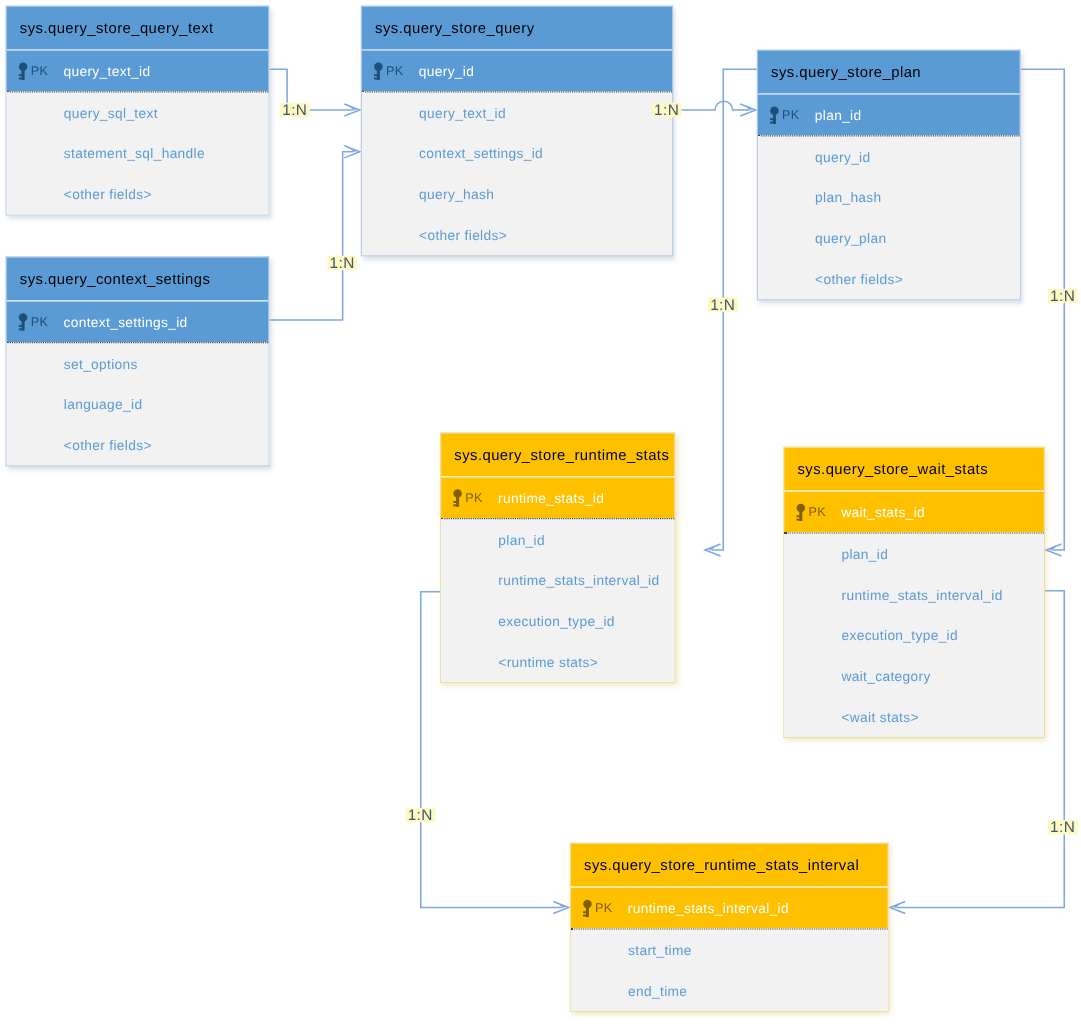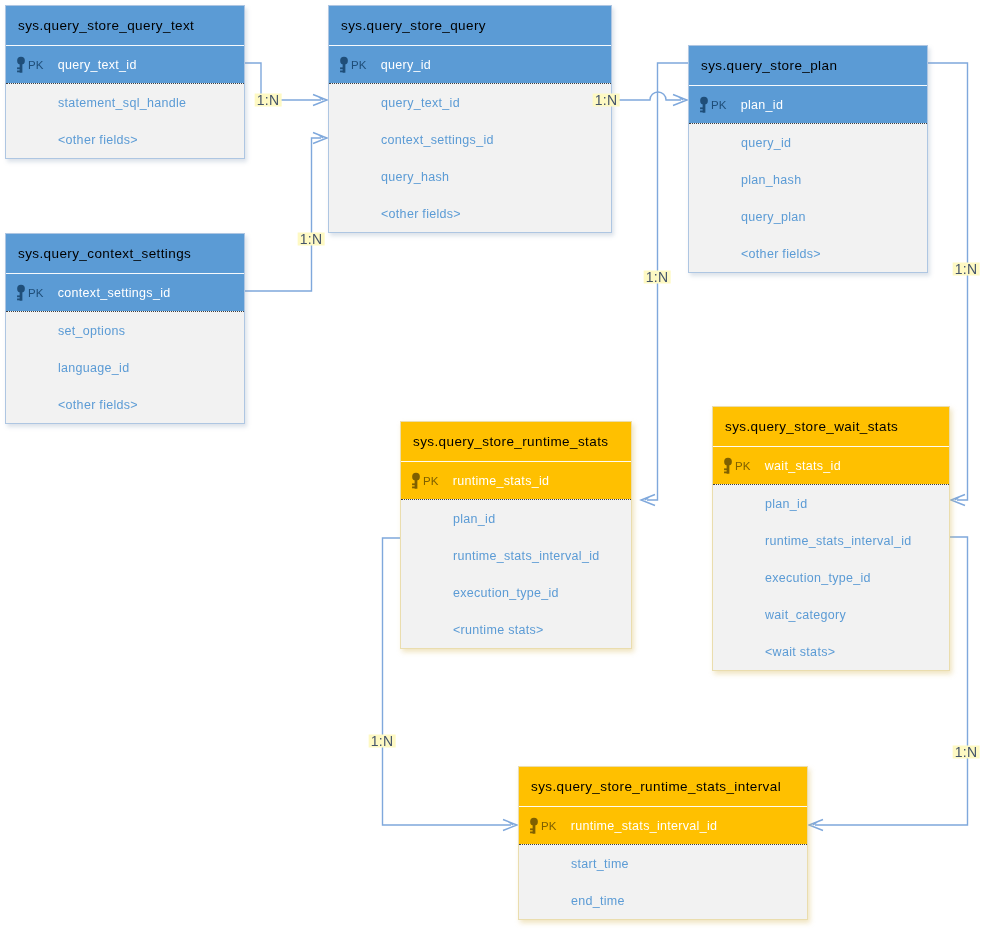--- a/index.html
+++ b/index.html
@@ -61,20 +61,21 @@
         <svg class="key" viewBox="0 0 14 20" width="12" height="18">
           <circle cx="7" cy="5" r="4.5"></circle>
           <rect x="5.4" y="8" width="3.2" height="11"></rect>
           <rect x="2.4" y="12.8" width="4.2" height="2.1"></rect>
           <rect x="2.4" y="16.4" width="4.2" height="2.1"></rect>
         </svg>
         <span class="pkbadge">PK</span>
         <span class="pkname">query_text_id</span>
       </div>
       <div class="fields">
+        <div class="frow">query_sql_text</div>
         <div class="frow">statement_sql_handle</div>
         <div class="frow">&lt;other fields&gt;</div>
       </div>
     </div>
     <div class="etable blue" style="left: 328px; top: 5px; width: 284px;">
       <div class="hdr">sys.query_store_query</div>
       <div class="pkrow">
         <svg class="key" viewBox="0 0 14 20" width="12" height="18">
           <circle cx="7" cy="5" r="4.5"></circle>
           <rect x="5.4" y="8" width="3.2" height="11"></rect>
@@ -121,21 +122,21 @@
         </svg>
         <span class="pkbadge">PK</span>
         <span class="pkname">context_settings_id</span>
       </div>
       <div class="fields">
         <div class="frow">set_options</div>
         <div class="frow">language_id</div>
         <div class="frow">&lt;other fields&gt;</div>
       </div>
     </div>
-    <div class="etable orange" style="left: 400px; top: 421px; width: 232px;">
+    <div class="etable orange" style="left: 400px; top: 393px; width: 214px;">
       <div class="hdr">sys.query_store_runtime_stats</div>
       <div class="pkrow">
         <svg class="key" viewBox="0 0 14 20" width="12" height="18">
           <circle cx="7" cy="5" r="4.5"></circle>
           <rect x="5.4" y="8" width="3.2" height="11"></rect>
           <rect x="2.4" y="12.8" width="4.2" height="2.1"></rect>
           <rect x="2.4" y="16.4" width="4.2" height="2.1"></rect>
         </svg>
         <span class="pkbadge">PK</span>
         <span class="pkname">runtime_stats_id</span>

